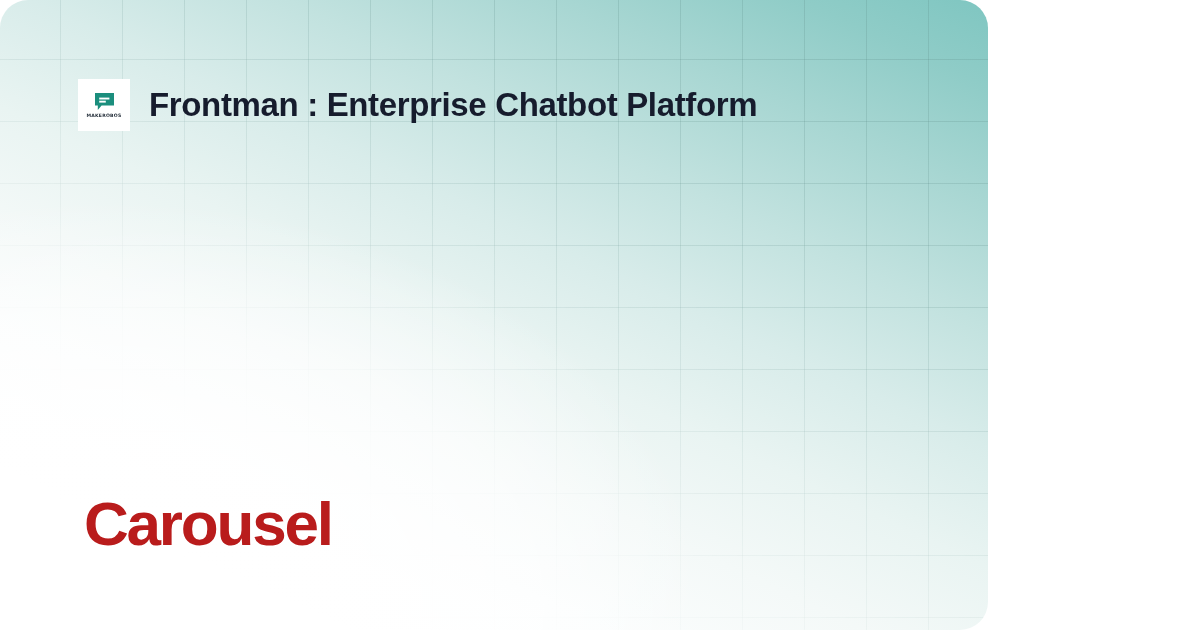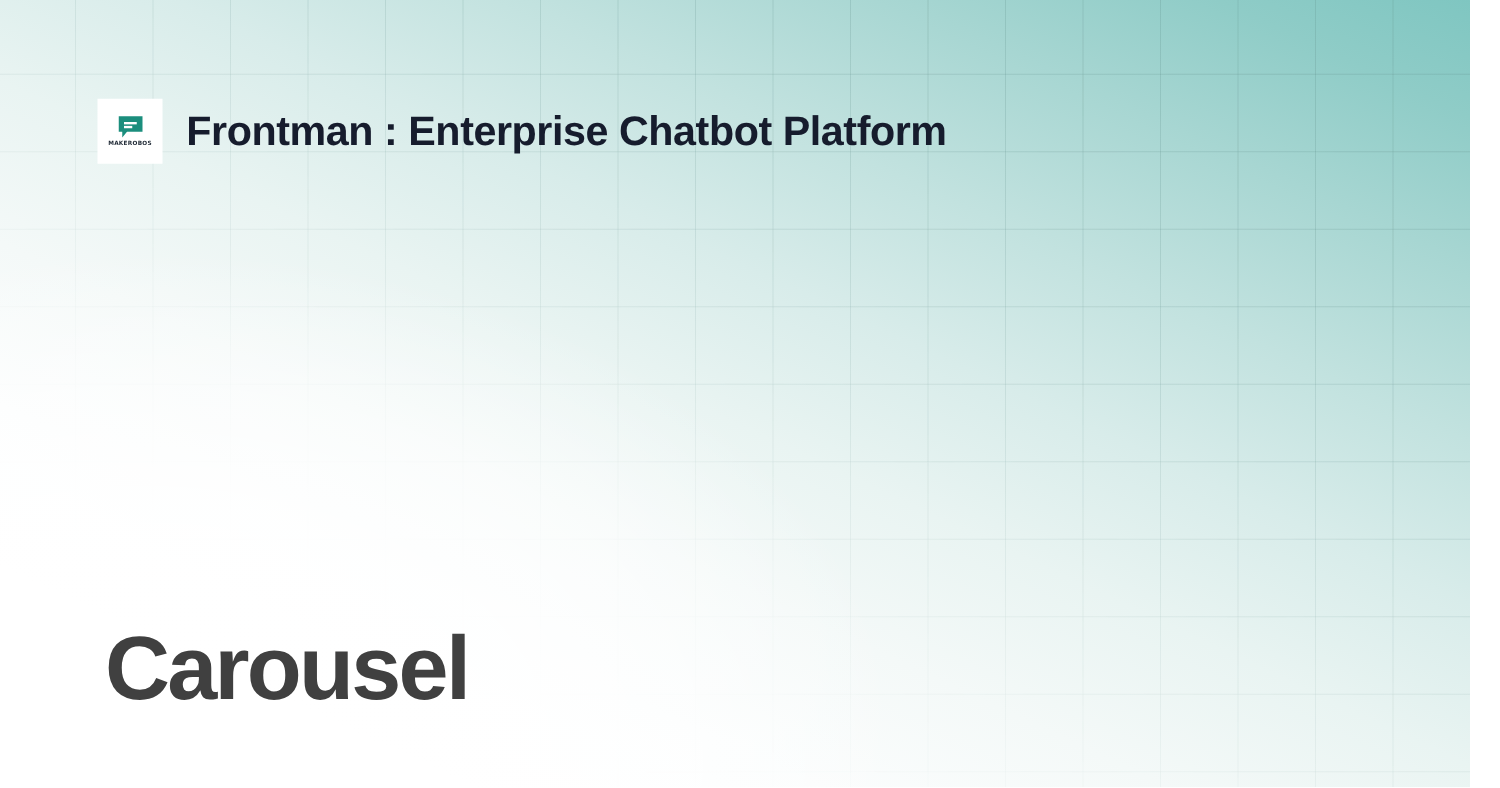--- a/index.html
+++ b/index.html
@@ -8,24 +8,25 @@
     padding: 0;
     background: #ffffff;
   }
   body {
     font-family: "Liberation Sans", sans-serif;
     -webkit-font-smoothing: antialiased;
   }
 
   .banner {
     position: relative;
-    width: 1176px;
+    width: 988px;
     height: 630px;
     overflow: hidden;
     background: #ffffff;
+    border-radius: 28px;
   }
 
   
   .bg-gradient {
     position: absolute;
     inset: 0;
     background:
       linear-gradient(205deg,
         #7FC6C1 0%,
         #8FCCC7 8%,
@@ -125,24 +126,24 @@
     line-height: 1.1;
     white-space: nowrap;
   }
 
   
   .hero-heading {
     position: absolute;
     left: 84px;
     top: 451px;
     font-family: "Liberation Sans", sans-serif;
-    font-size: 72px;
+    font-size: 62px;
     font-weight: 700;
     letter-spacing: -2.2px;
-    color: #404040;
+    color: #b91c1c;
     line-height: 1;
     white-space: nowrap;
   }
 </style>
 </head>
 <body>
 
 <div class="banner">
 
   <div class="bg-gradient"></div>

